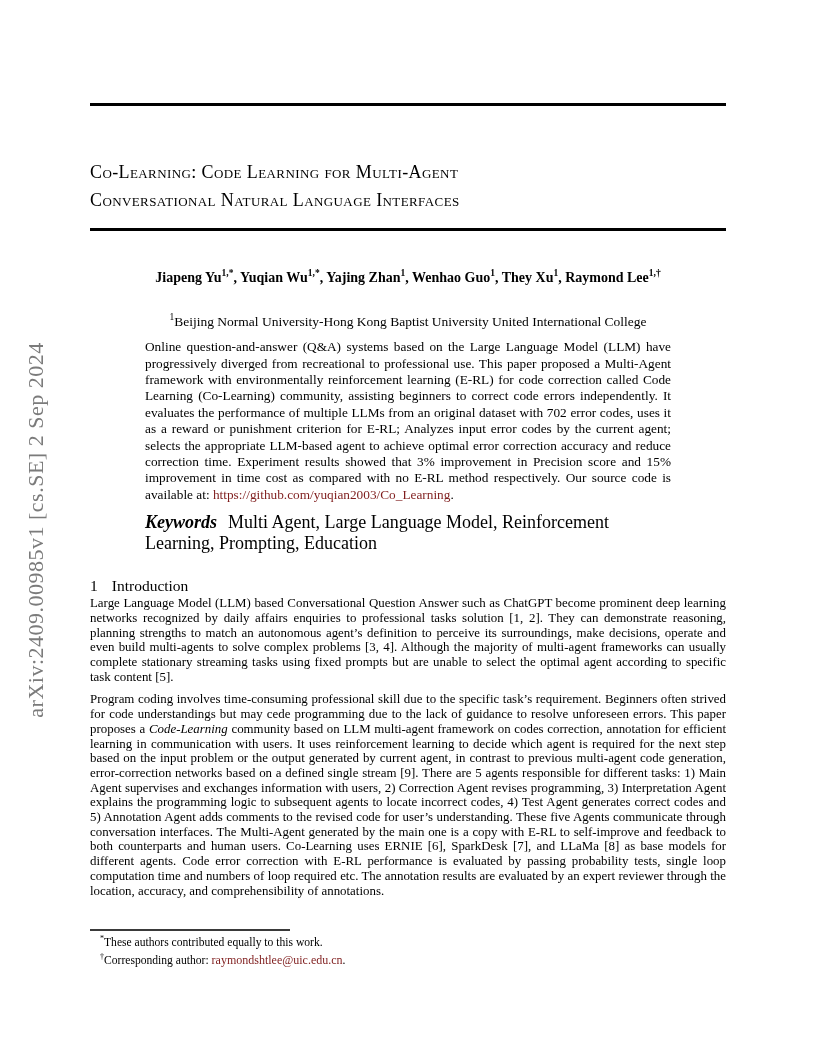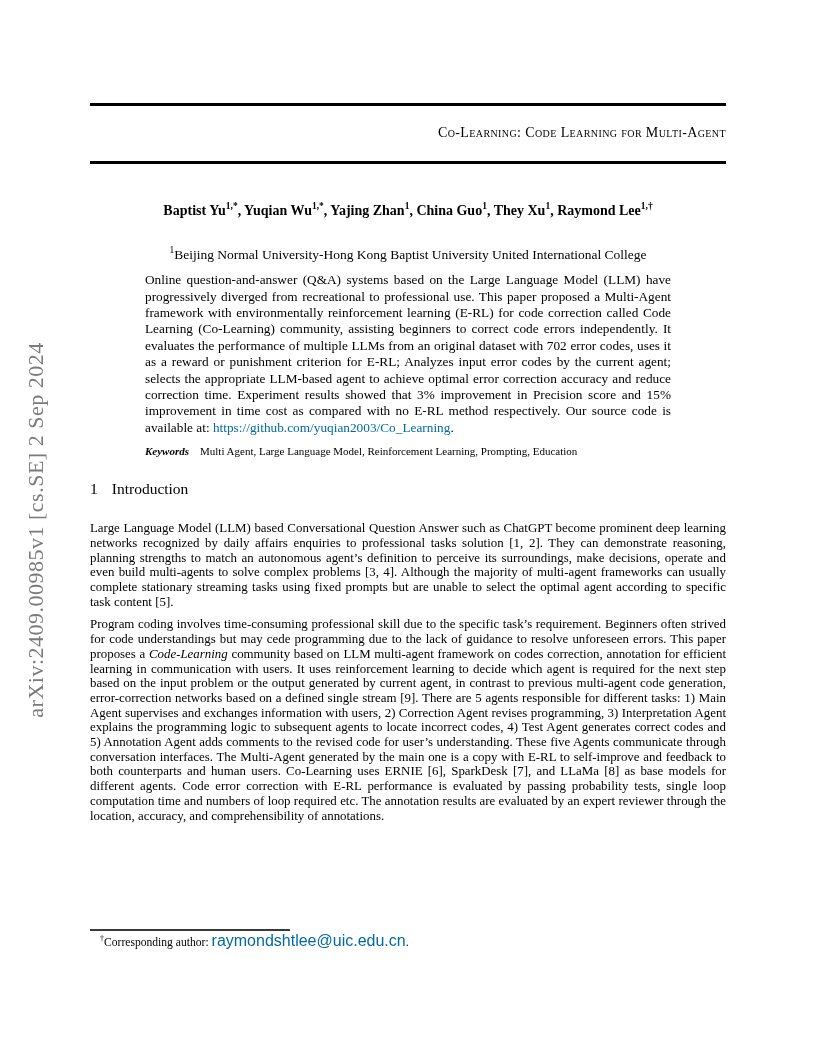--- a/index.html
+++ b/index.html
@@ -22,26 +22,27 @@
     letter-spacing:0.5px;
   }
   .content{
     position:absolute;
     left:90px;top:0;
     width:636px;
   }
   .rule{height:3px;background:#000;}
   .rule-top{margin-top:103px;}
   .title{
-    text-align:right;
+    text-align:left;
     font-variant:small-caps;
-    font-size:14px;
+    font-size:18px;
     line-height:28px;
     letter-spacing:0.4px;
     padding:13px 0 14px 0;
+    margin-top:39px;
   }
   .authors{
     margin-top:37px;
     text-align:center;
     font-weight:bold;
     font-size:14px;
   }
   .authors sup, .affil sup{font-size:9.5px;}
   .affil{
     margin-top:21px;
@@ -60,72 +61,73 @@
   .abs-body{
     width:526px;
     margin:8px auto 0 auto;
     font-size:13.3px;
     line-height:16.4px;
     text-align:justify;
   }
   .keywords{
     width:526px;
     margin:9px auto 0 auto;
-    font-size:11px;
+    font-size:18px;
   }
   .kw-label{font-weight:bold;font-style:italic;margin-right:11px;}
   .sec-heading{
     margin-top:23px;
     font-weight:normal;
     font-size:15.5px;
   }
   .sec-num{margin-right:14px;}
   .body-par{
-    margin-top:23px;
+    margin-top:1px;
     font-size:12.9px;
     line-height:14.7px;
     text-align:justify;
   }
   .body-par.second{margin-top:8px;}
   .italic{font-style:italic;}
-  .link{color:#0369a1;text-decoration:none;}
+  .link{color:#7f1d1d;text-decoration:none;}
   .footnotes{
     position:absolute;
     left:90px;top:929px;
     width:636px;
   }
   .fn-rule{width:200px;height:1.6px;background:#3a3a3a;}
   .fn-line{
     font-size:11.6px;
     line-height:15px;
     padding-left:10px;
   }
   .fn-line:first-of-type{margin-top:3px;}
   .fn-line sup{font-size:8px;}
-  .mono{font-family:Liberation Sans, sans-serif;font-size:16px;}
+  .mono{font-family:Liberation Serif, serif;font-size:12px;}
 </style>
 </head>
 <body>
 
 <div class="page">
 
   <div class="watermark">arXiv:2409.00985v1  [cs.SE]  2 Sep 2024</div>
 
   <div class="content">
 
     <div class="rule rule-top"></div>
 
     <div class="title">
       <div>Co-Learning: Code Learning for Multi-Agent</div>
+      <div>Conversational Natural Language Interfaces</div>
     </div>
 
     <div class="rule"></div>
 
     <div class="authors">
-      <span><span>Baptist Yu</span><sup>1,*</sup><span>, </span></span><span><span>Yuqian Wu</span><sup>1,*</sup><span>, </span></span><span><span>Yajing Zhan</span><sup>1</sup><span>, </span></span><span><span>China Guo</span><sup>1</sup><span>, </span></span><span><span>They Xu</span><sup>1</sup><span>, </span></span><span><span>Raymond Lee</span><sup>1,†</sup><span></span></span>
+      <span><span>Jiapeng Yu</span><sup>1,*</sup><span>, </span></span><span><span>Yuqian Wu</span><sup>1,*</sup><span>, </span></span><span><span>Yajing Zhan</span><sup>1</sup><span>, </span></span><span><span>Wenhao Guo</span><sup>1</sup><span>, </span></span><span><span>They Xu</span><sup>1</sup><span>, </span></span><span><span>Raymond Lee</span><sup>1,†</sup><span></span></span>
     </div>
 
     <div class="affil">
       <div><sup>1</sup><span>Beijing Normal University-Hong Kong Baptist University United International College</span></div>
     </div>
 
 
     <div class="abs-body">
       <span>Online question-and-answer (Q&amp;A) systems based on the Large Language Model (LLM) have progressively diverged from recreational to professional use. This paper proposed a Multi-Agent framework with environmentally reinforcement learning (E-RL) for code correction called Code Learning (Co-Learning) community, assisting beginners to correct code errors independently. It evaluates the performance of multiple LLMs from an original dataset with 702 error codes, uses it as a reward or punishment criterion for E-RL; Analyzes input error codes by the current agent; selects the appropriate LLM-based agent to achieve optimal error correction accuracy and reduce correction time. Experiment results showed that 3% improvement in Precision score and 15% improvement in time cost as compared with no E-RL method respectively. Our source code is available at: </span><a class="link" href="#">https://github.com/yuqian2003/Co_Learning</a><span>.</span>
     </div>
@@ -142,17 +144,20 @@
 
     <div class="body-par second">
       <span>Program coding involves time-consuming professional skill due to the specific task’s requirement. Beginners often strived for code understandings but may cede programming due to the lack of guidance to resolve unforeseen errors. This paper proposes a </span><span class="italic">Code-Learning</span><span> community based on LLM multi-agent framework on codes correction, annotation for efficient learning in communication with users. It uses reinforcement learning to decide which agent is required for the next step based on the input problem or the output generated by current agent, in contrast to previous multi-agent code generation, error-correction networks based on a defined single stream [9]. There are 5 agents responsible for different tasks: 1) Main Agent supervises and exchanges information with users, 2) Correction Agent revises programming, 3) Interpretation Agent explains the programming logic to subsequent agents to locate incorrect codes, 4) Test Agent generates correct codes and 5) Annotation Agent adds comments to the revised code for user’s understanding. These five Agents communicate through conversation interfaces. The Multi-Agent generated by the main one is a copy with E-RL to self-improve and feedback to both counterparts and human users. Co-Learning uses ERNIE [6], SparkDesk [7], and LLaMa [8] as base models for different agents. Code error correction with E-RL performance is evaluated by passing probability tests, single loop computation time and numbers of loop required etc. The annotation results are evaluated by an expert reviewer through the location, accuracy, and comprehensibility of annotations.</span>
     </div>
 
   </div>
 
   <div class="footnotes">
     <div class="fn-rule"></div>
     <div class="fn-line">
+      <sup>*</sup><span>These authors contributed equally to this work.</span>
+    </div>
+    <div class="fn-line">
       <sup>†</sup><span>Corresponding author: </span><a class="link mono" href="#">raymondshtlee@uic.edu.cn</a><span>.</span>
     </div>
   </div>
 
 </div>
 
 </body></html>

